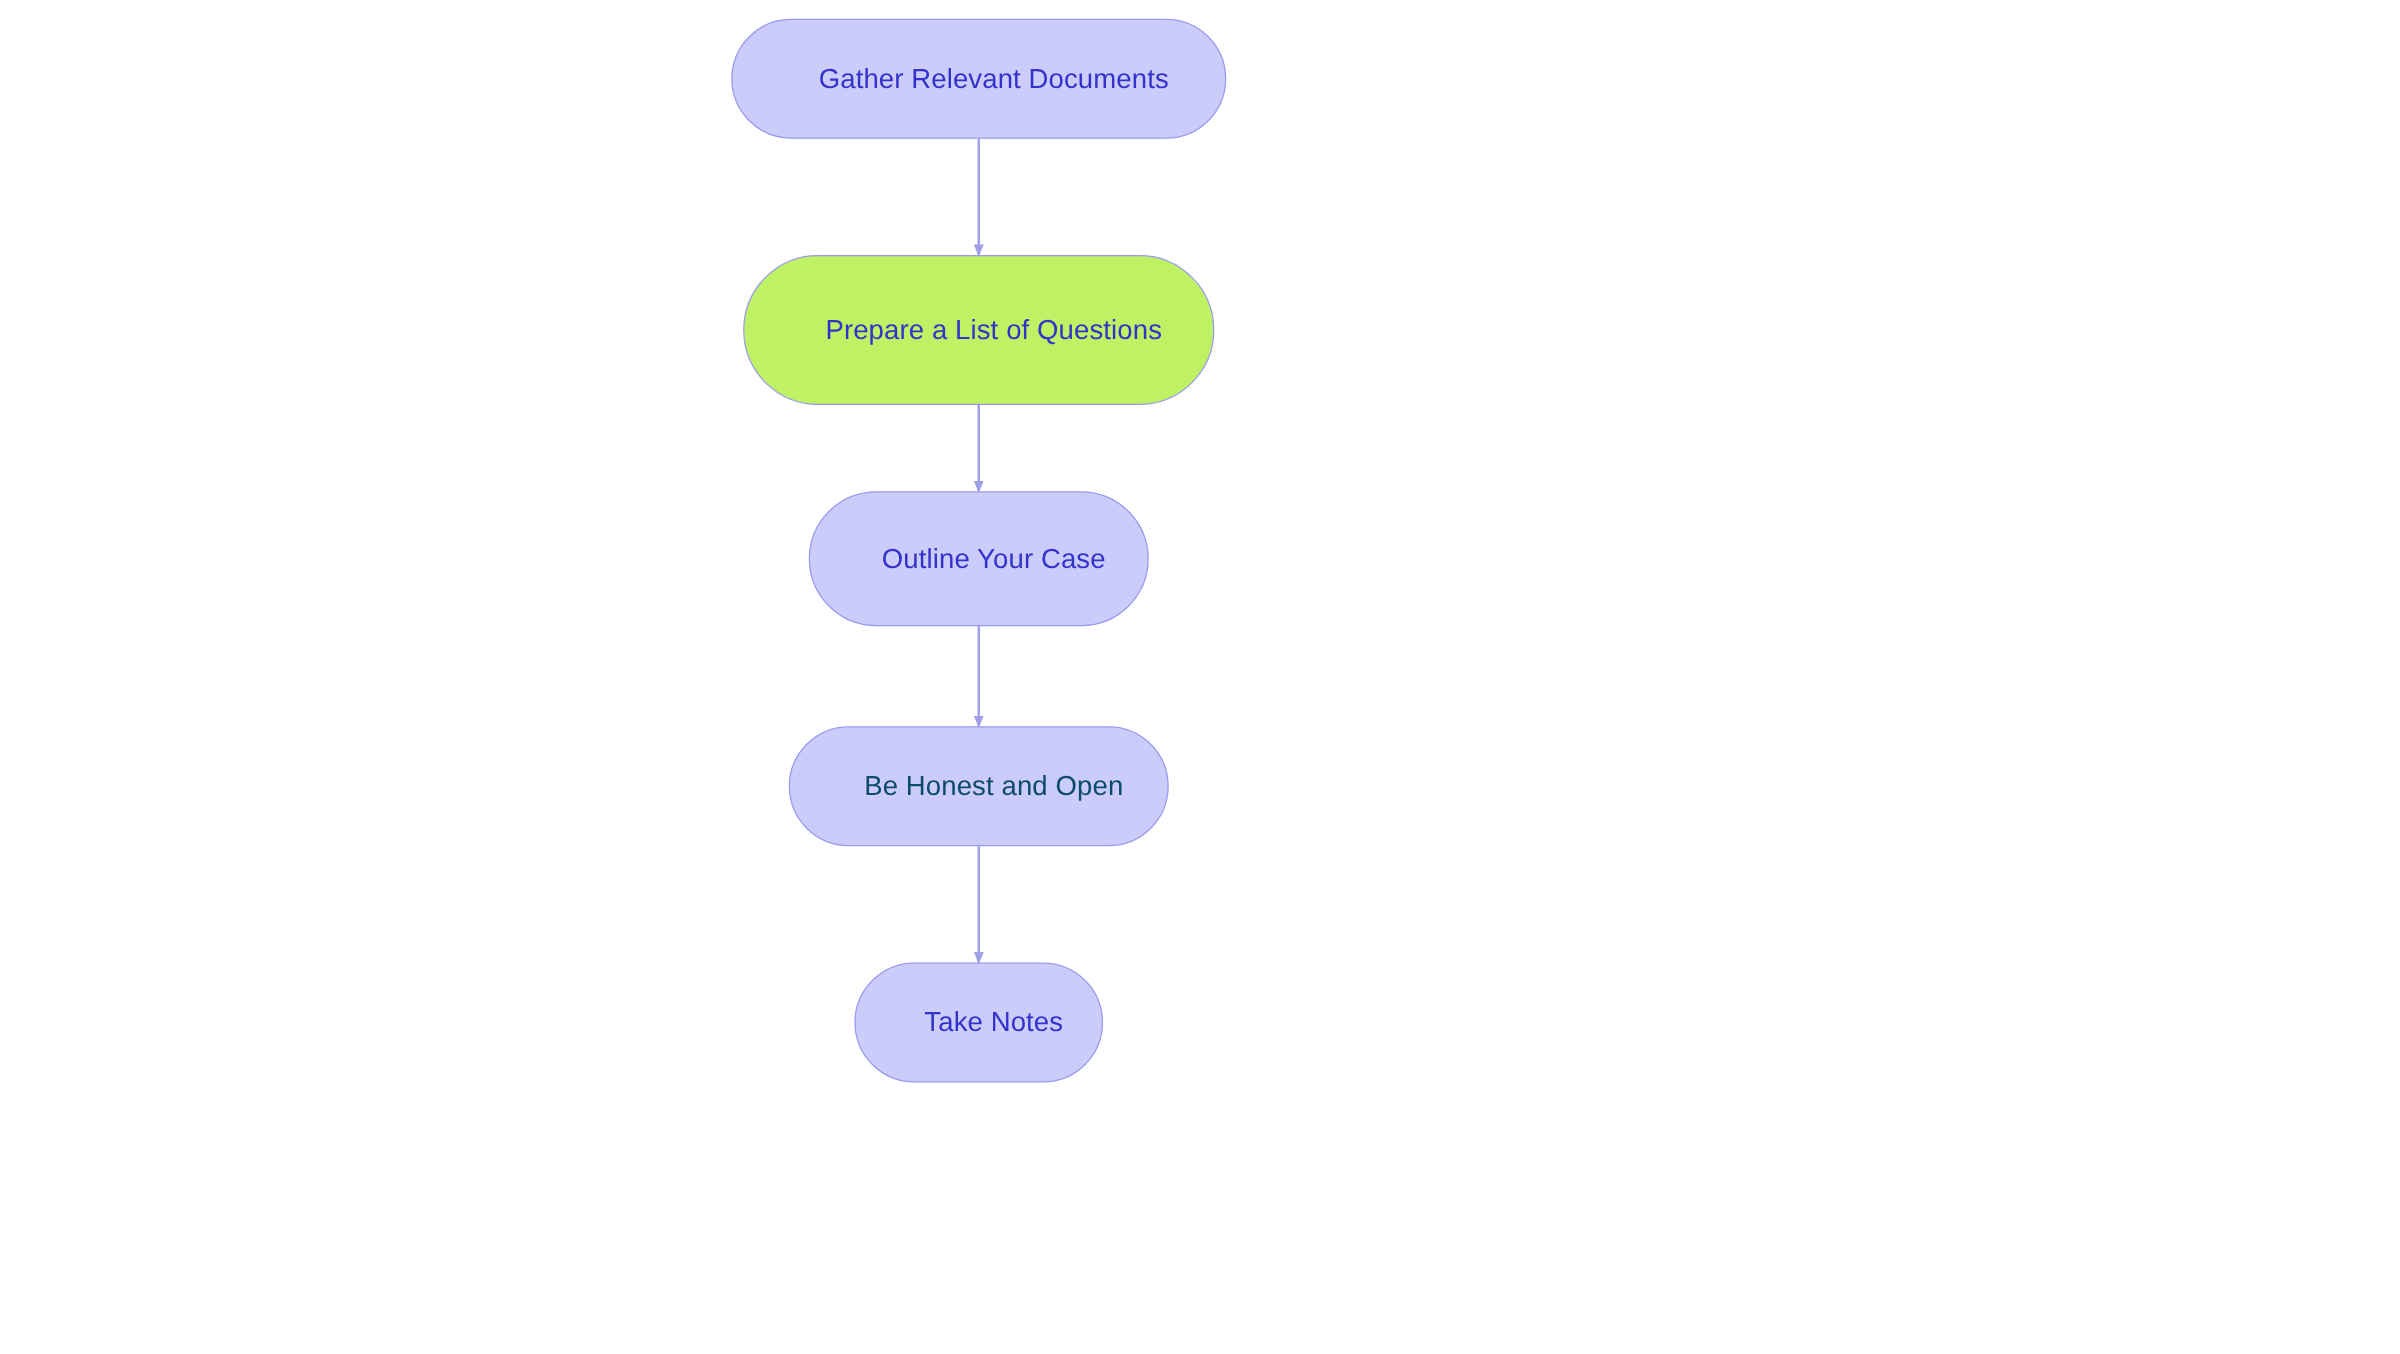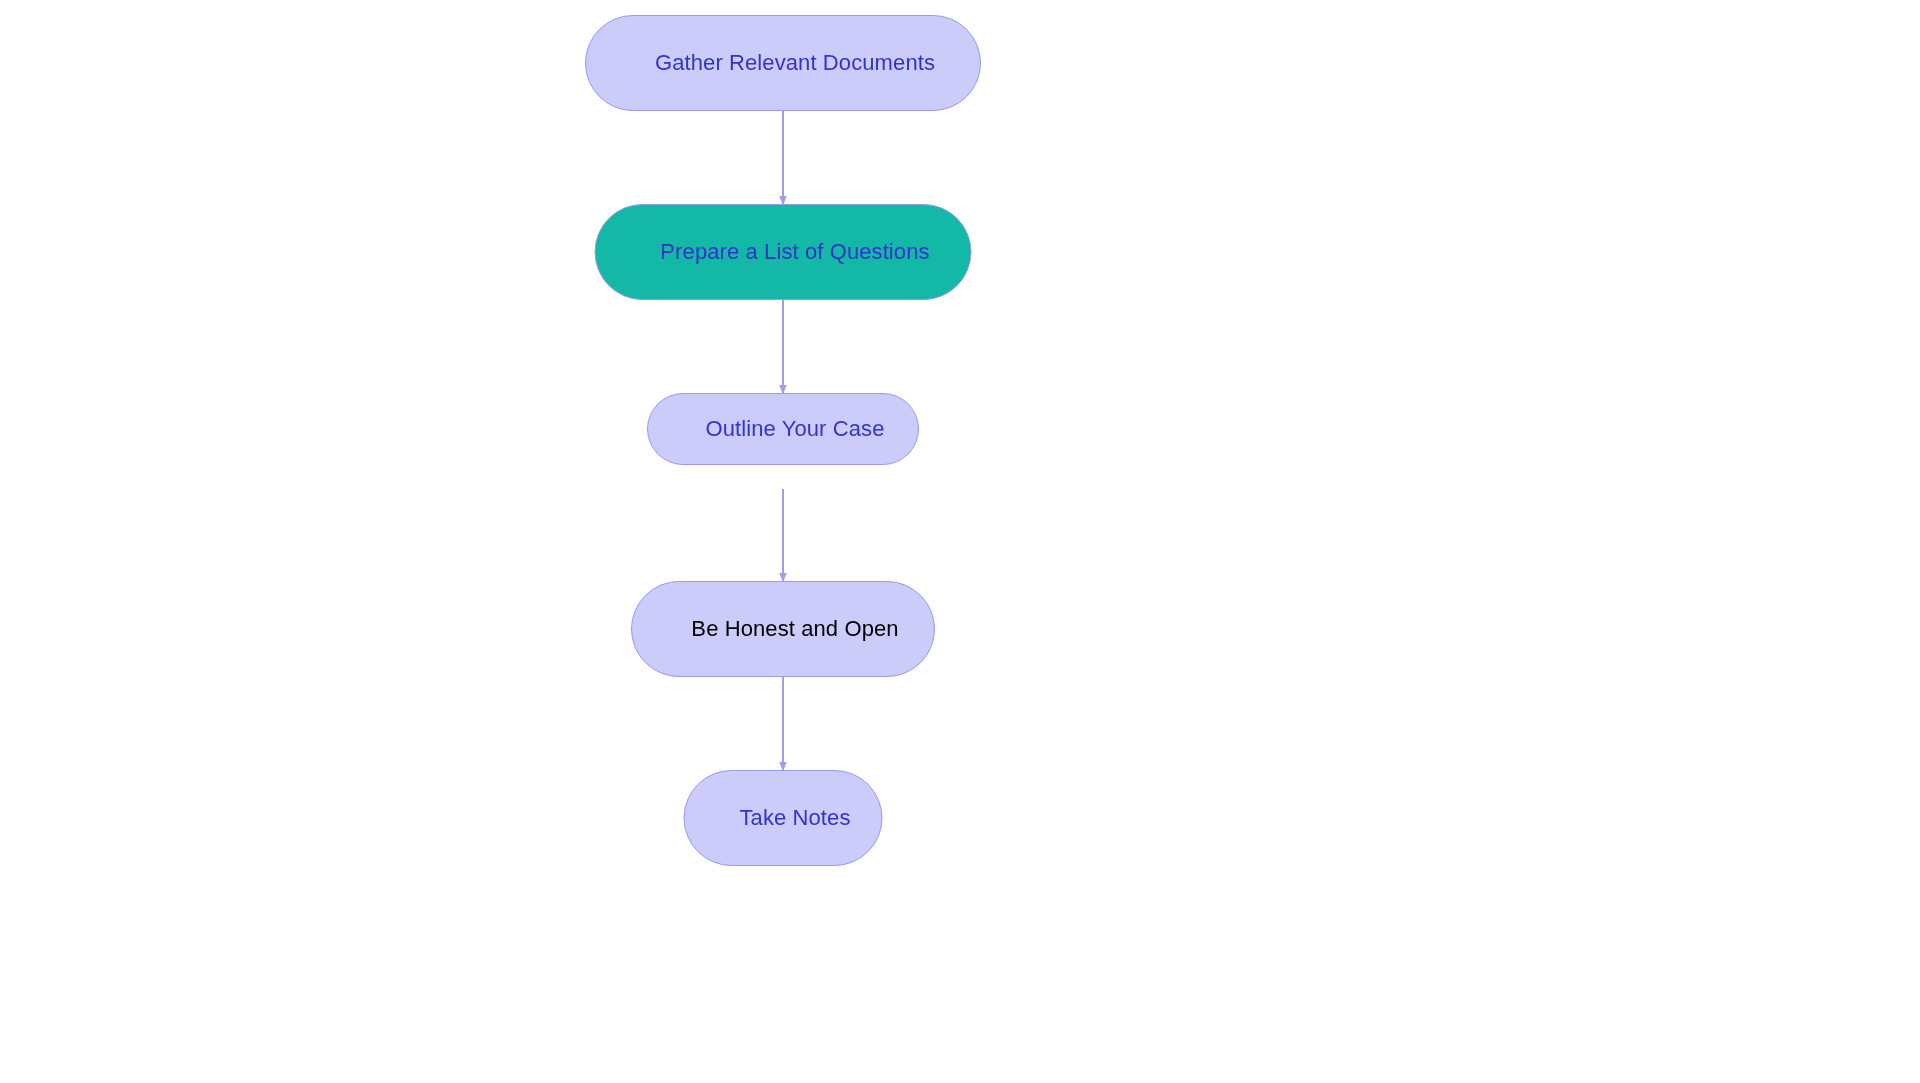--- a/index.html
+++ b/index.html
@@ -66,29 +66,29 @@
         <line x1="783" y1="300" x2="783" y2="393" stroke="#a0a0e8" stroke-width="2" marker-end="url(#arrowhead)"></line>
         <line x1="783" y1="489" x2="783" y2="581" stroke="#a0a0e8" stroke-width="2" marker-end="url(#arrowhead)"></line>
         <line x1="783" y1="677" x2="783" y2="770" stroke="#a0a0e8" stroke-width="2" marker-end="url(#arrowhead)"></line>
       </g>
   </svg>
 
   <div class="node" style="left: 783px; top: 15px; width: 396px; height: 96px; background: rgb(204, 204, 250); border-color: rgb(153, 153, 238);">
     <span class="node-label" style="color: rgb(51, 51, 204);">Gather Relevant Documents</span>
   </div>
 
-  <div class="node" style="left: 783px; top: 204px; width: 377px; height: 96px; background: #14b8a6; border-color: rgb(153, 153, 238);">
+  <div class="node" style="left: 783px; top: 204px; width: 377px; height: 120px; background: #bef264; border-color: rgb(153, 153, 238);">
     <span class="node-label" style="color: rgb(51, 51, 204);">Prepare a List of Questions</span>
   </div>
 
-  <div class="node" style="left: 783px; top: 393px; width: 272px; height: 72px; background: rgb(204, 204, 250); border-color: rgb(153, 153, 238);">
+  <div class="node" style="left: 783px; top: 393px; width: 272px; height: 108px; background: rgb(204, 204, 250); border-color: rgb(153, 153, 238);">
     <span class="node-label" style="color: rgb(51, 51, 204);">Outline Your Case</span>
   </div>
 
   <div class="node" style="left: 783px; top: 581px; width: 304px; height: 96px; background: rgb(204, 204, 250); border-color: rgb(153, 153, 238);">
-    <span class="node-label" style="color: #000000;">Be Honest and Open</span>
+    <span class="node-label" style="color: #0c4a6e;">Be Honest and Open</span>
   </div>
 
   <div class="node" style="left: 783px; top: 770px; width: 199px; height: 96px; background: rgb(204, 204, 250); border-color: rgb(153, 153, 238); text-align: center;">
     <span class="node-label" style="color: rgb(51, 51, 204);">Take Notes</span>
   </div>
 
 </div>
 
 </body></html>

